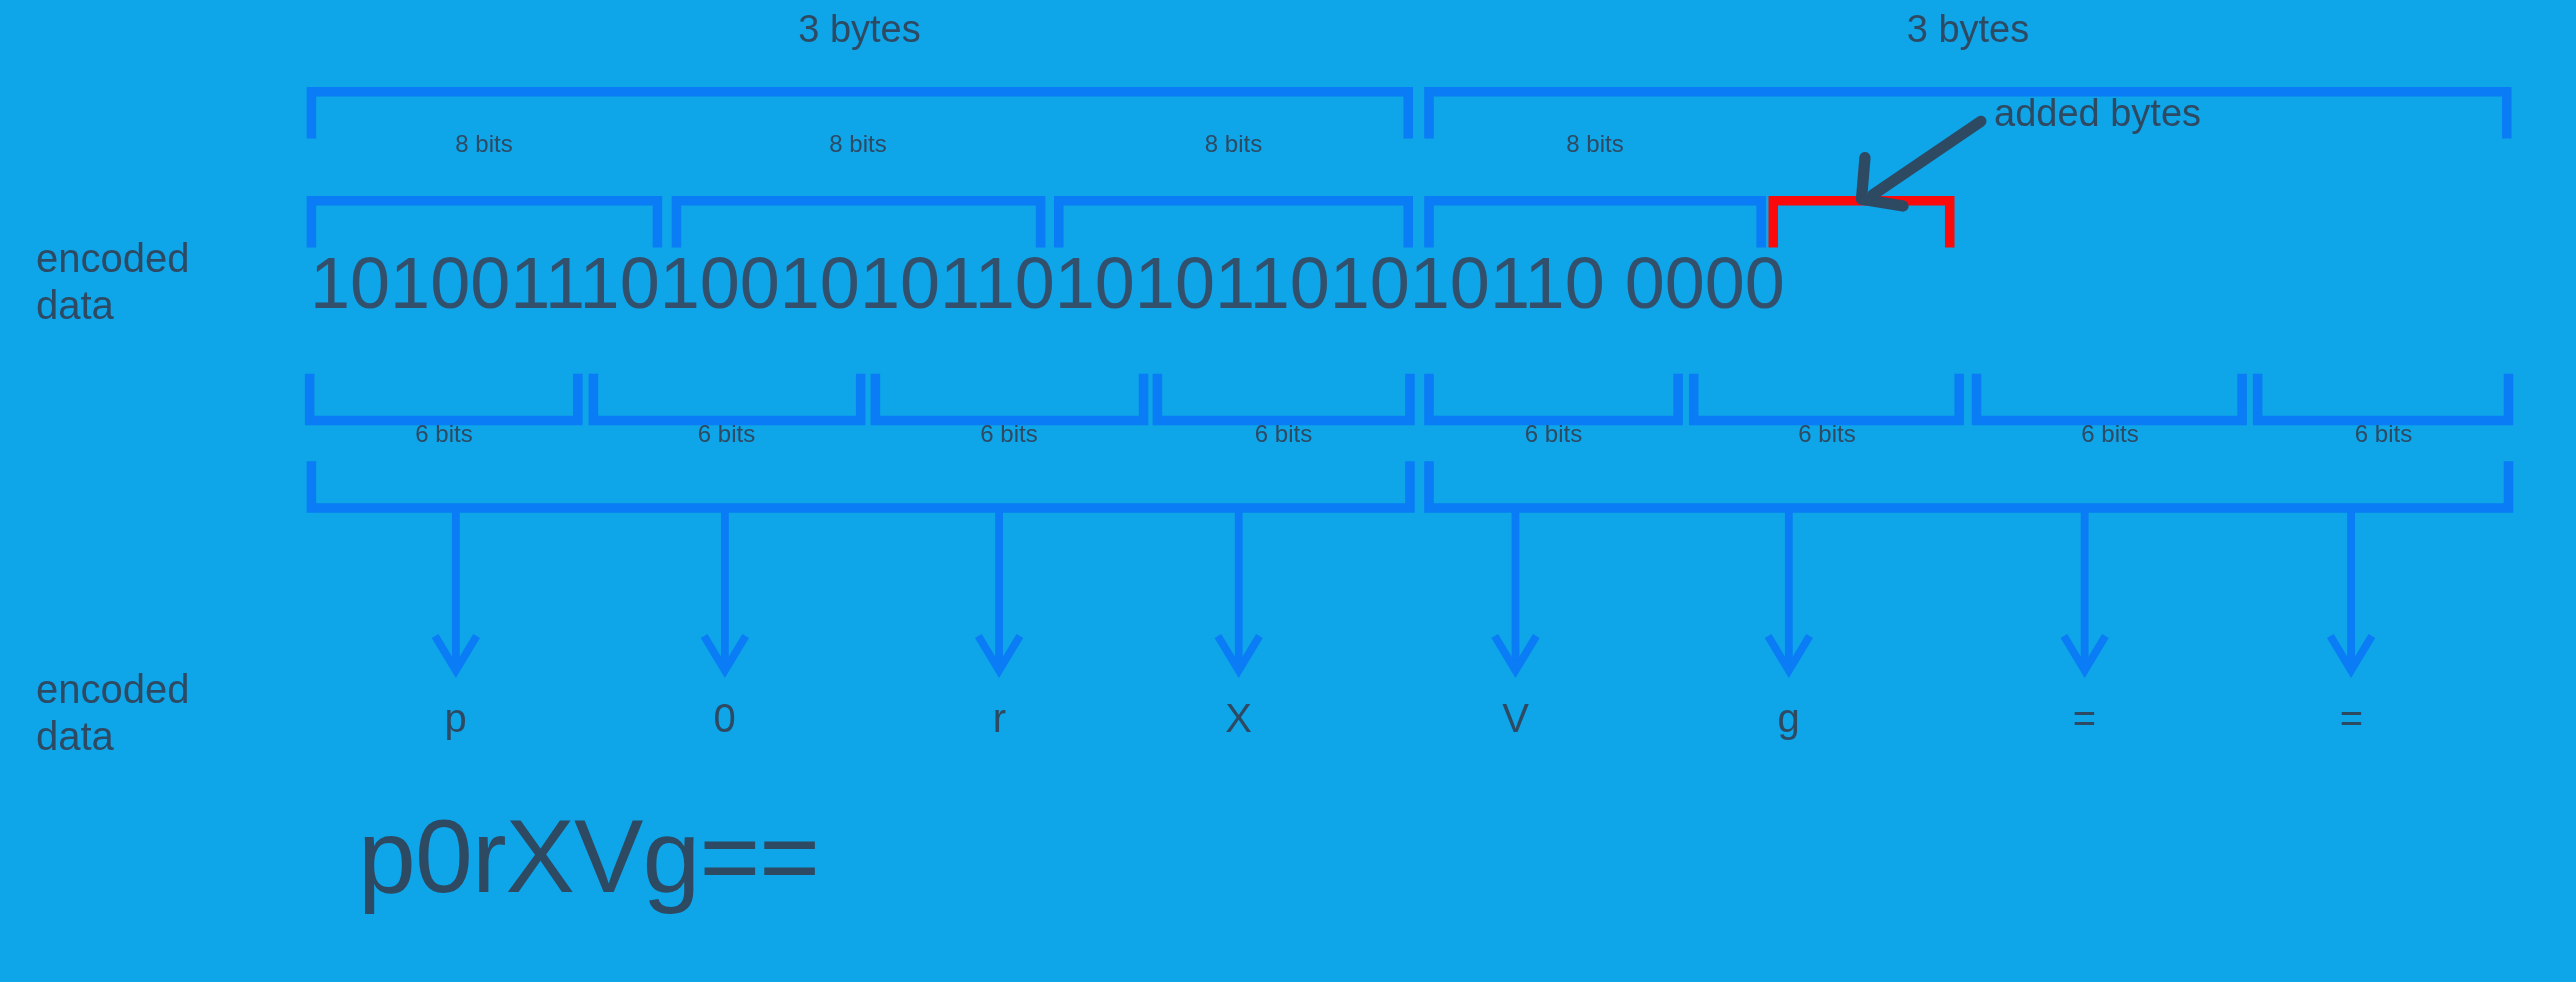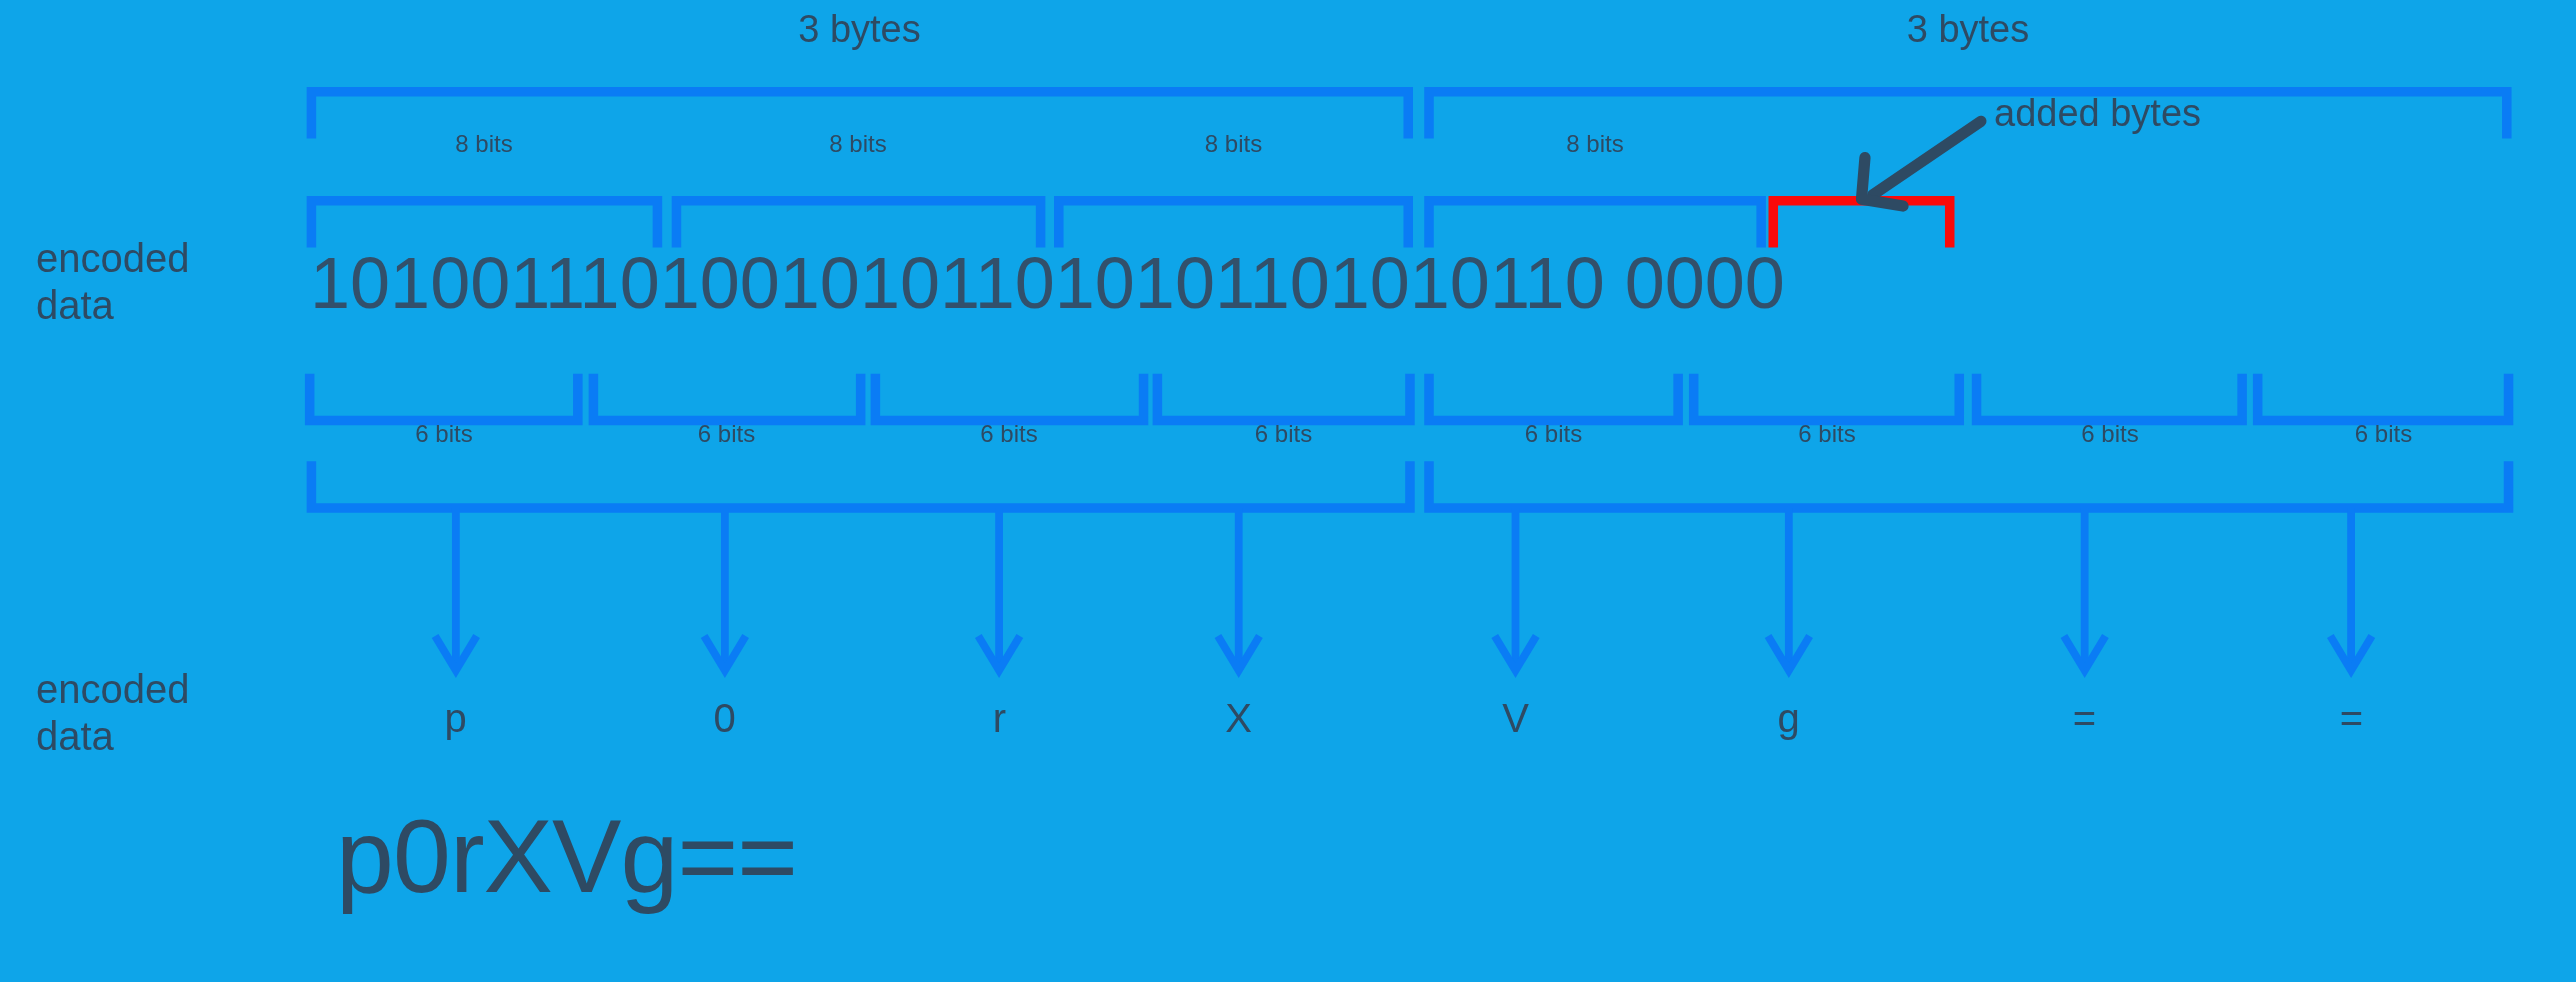--- a/index.html
+++ b/index.html
@@ -211,16 +211,16 @@
 
   <div class="enc-char" style="left:369px; top:696px; width:173px;">p</div>
   <div class="enc-char" style="left:638px; top:696px; width:173px;">0</div>
   <div class="enc-char" style="left:913px; top:696px; width:173px;">r</div>
   <div class="enc-char" style="left:1152px; top:696px; width:173px;">X</div>
   <div class="enc-char" style="left:1429px; top:696px; width:173px;">V</div>
   <div class="enc-char" style="left:1702px; top:696px; width:173px;">g</div>
   <div class="enc-char" style="left:1998px; top:696px; width:173px;">=</div>
   <div class="enc-char" style="left:2265px; top:696px; width:173px;">=</div>
 
-  <div class="result-text" style="left:336px; top:804px;text-align:right;">p0rXVg==</div>
+  <div class="result-text" style="left:358px; top:804px;text-align:right;">p0rXVg==</div>
 
 </div>
 
 
 </body></html>

